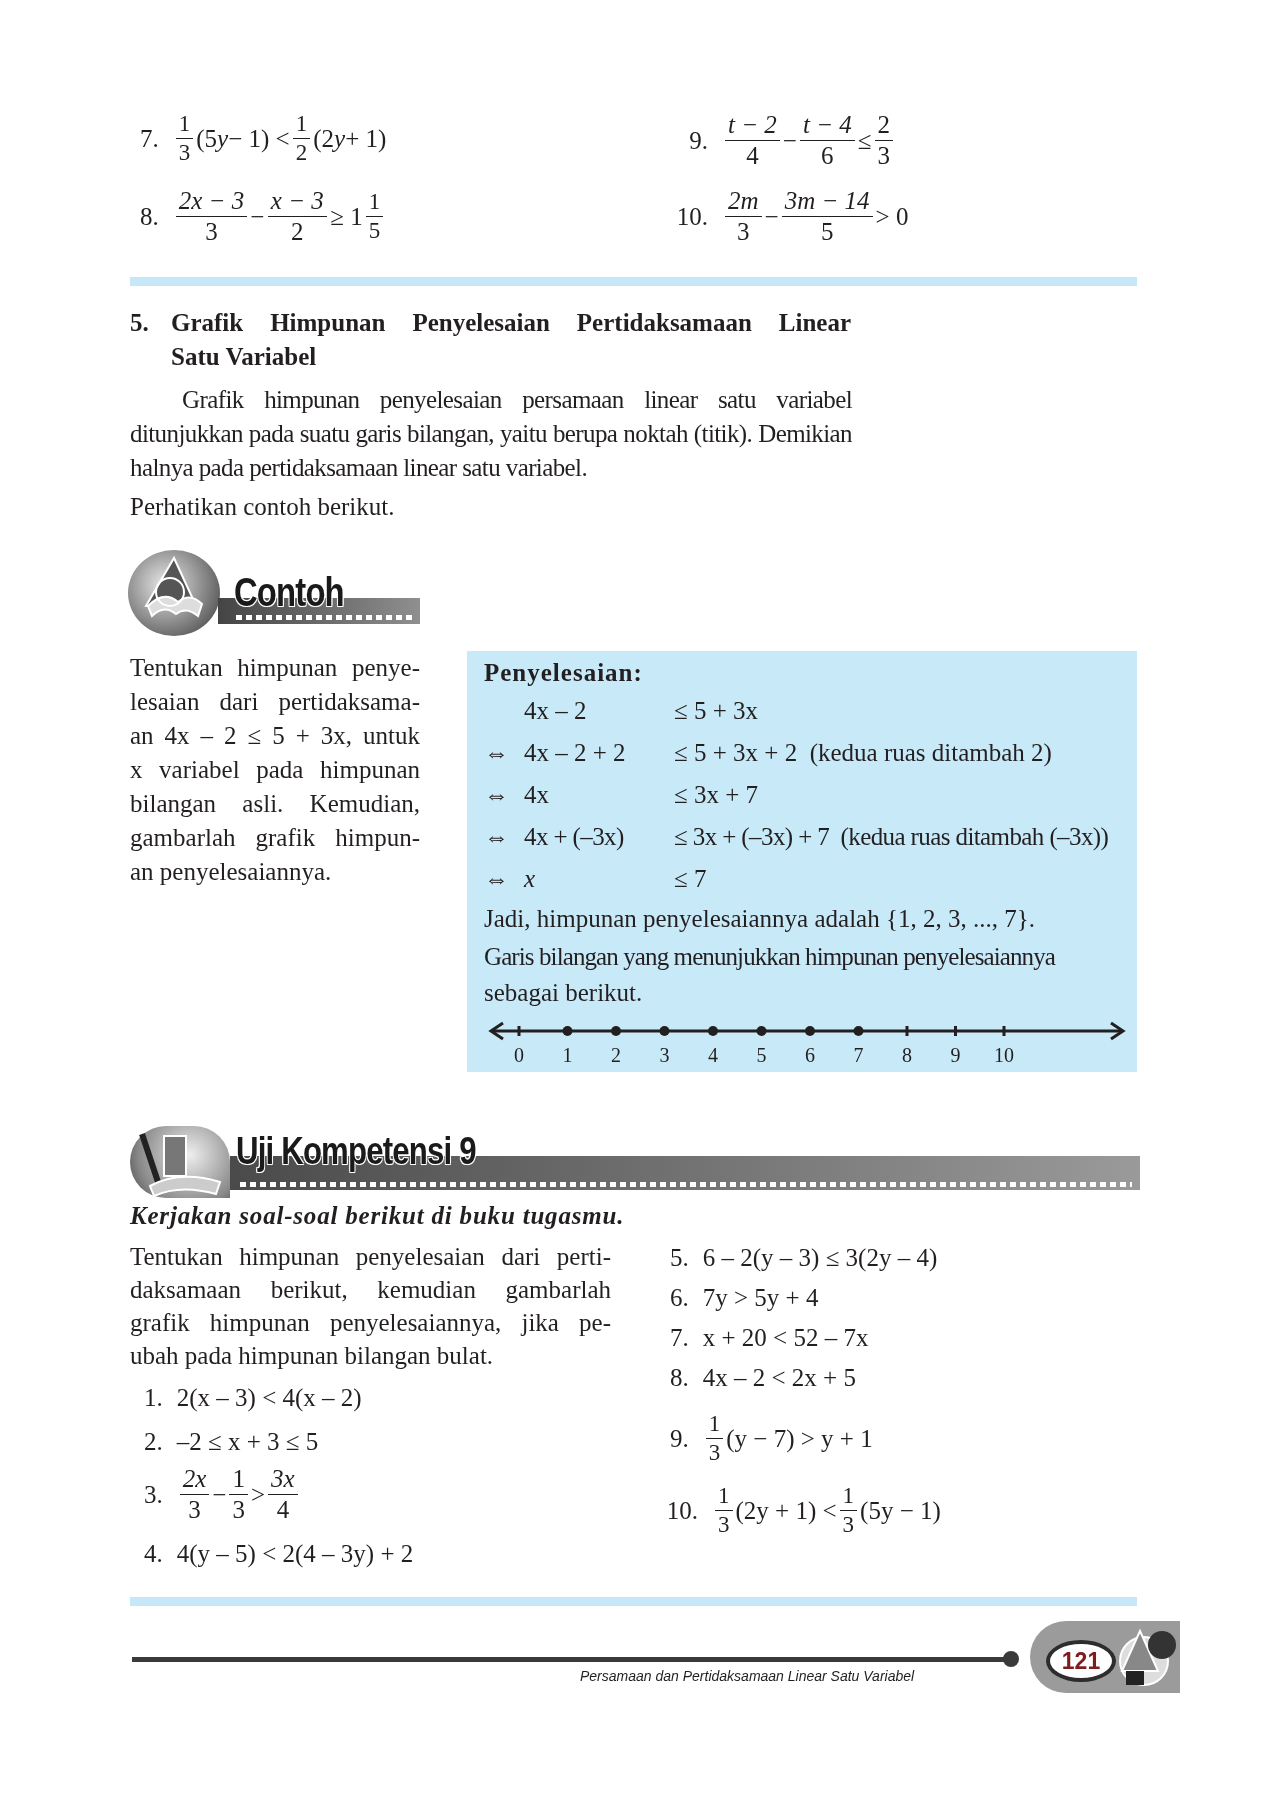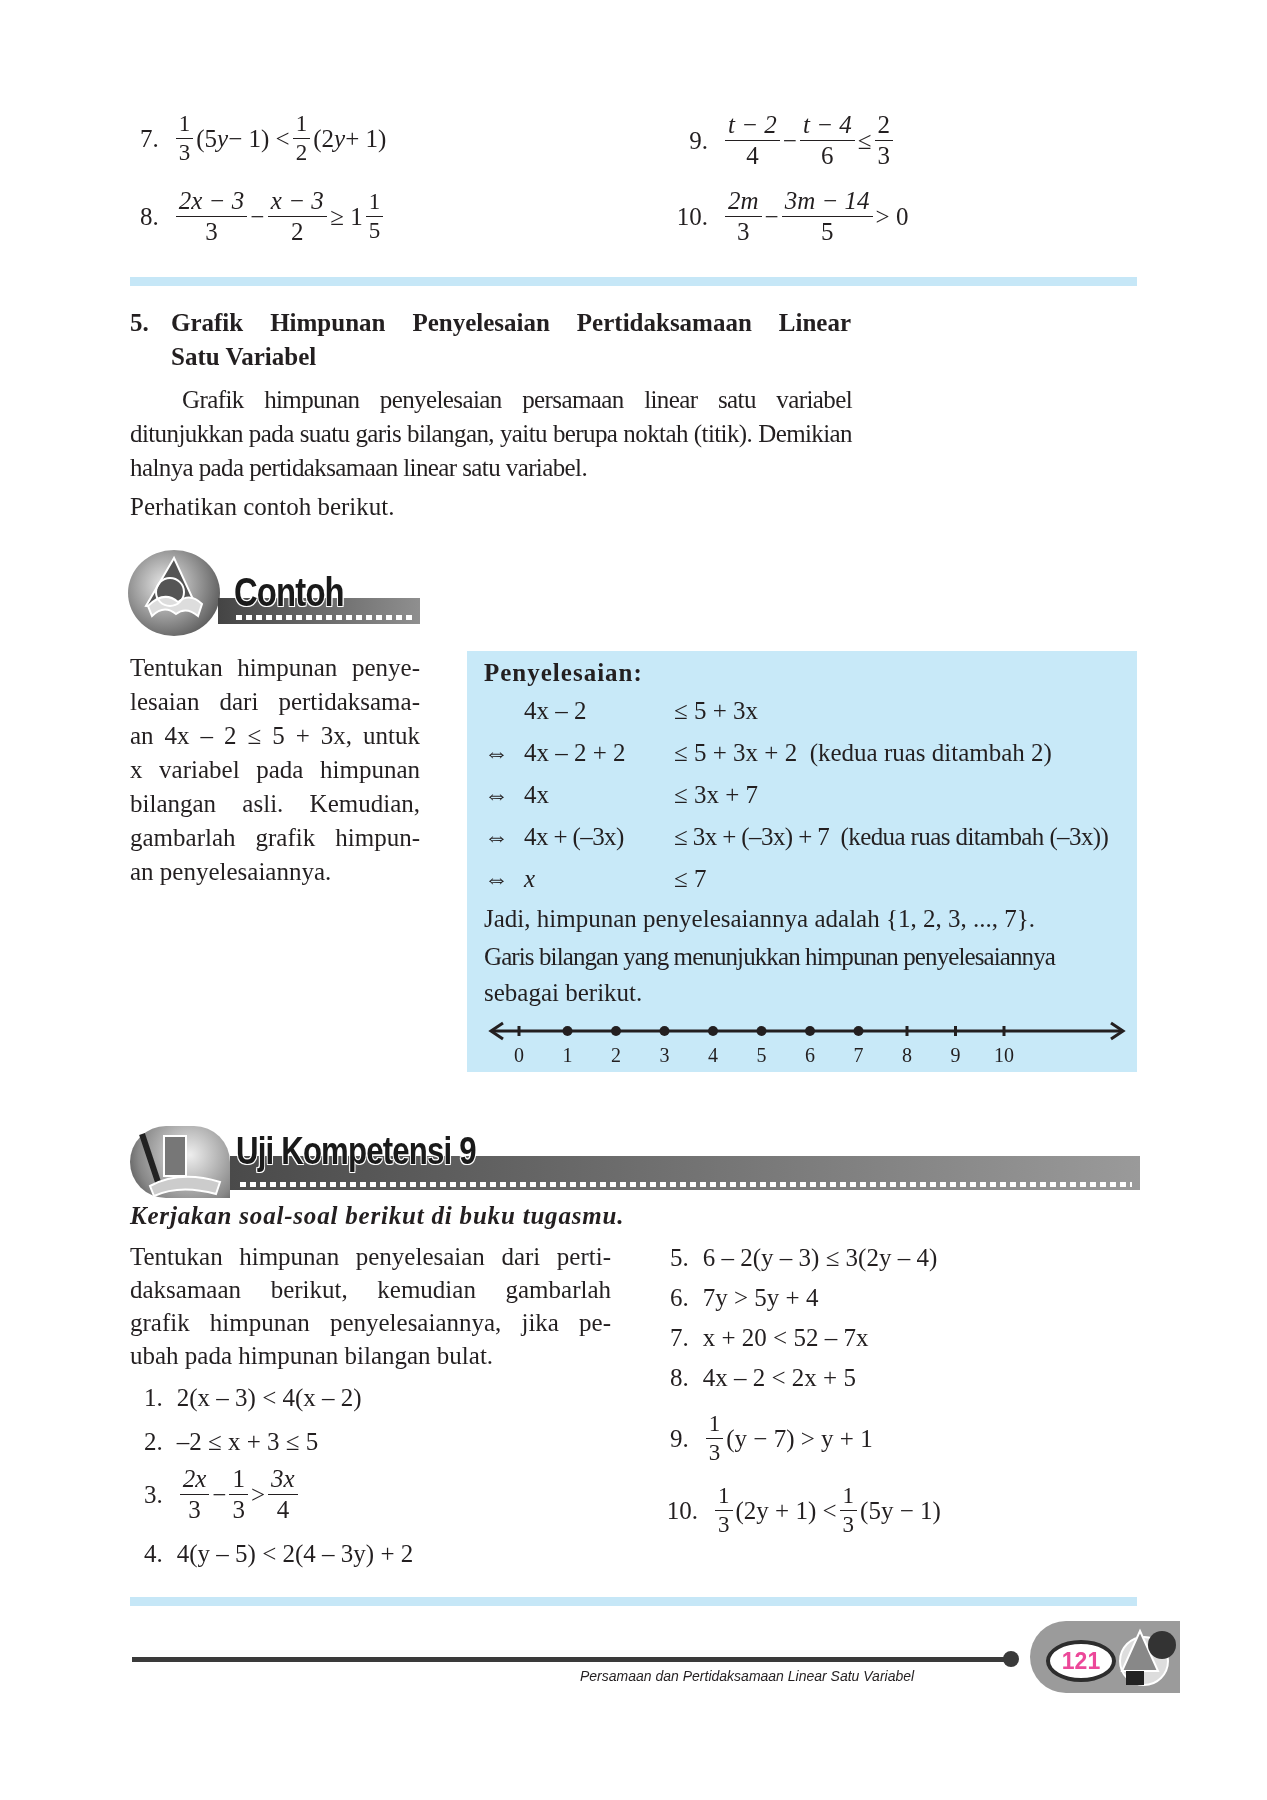--- a/index.html
+++ b/index.html
@@ -18,21 +18,21 @@
   .para { font-size: 25px; line-height: 34px; text-align: justify; }
   .solution-box { position: absolute; left: 467px; top: 651px; width: 670px; height: 421px; background: #c8e9f8; }
   .sol-line { position: absolute; font-size: 25px; white-space: nowrap; }
   .banner-bar { position: absolute; background: linear-gradient(to right, #4a4a4a, #9a9a9a); }
   .dots { position: absolute; height: 5px; background-image: repeating-linear-gradient(to right, #ffffff 0 6px, transparent 6px 10px); }
   .banner-title { position: absolute; font-family: "Liberation Sans", sans-serif; font-weight: bold; color: #1a1a1a; letter-spacing: -1px; text-shadow: 0 0 2px #fff, 1px 1px 0 #fff, -1px -1px 0 #fff, 1px -1px 0 #fff, -1px 1px 0 #fff; transform: scaleX(0.82); transform-origin: left center; }
   .footer-line { position: absolute; left: 132px; top: 1657px; width: 876px; height: 5px; background: #3a3a3a; }
   .footer-dot { position: absolute; left: 1003px; top: 1651px; width: 16px; height: 16px; border-radius: 50%; background: #3a3a3a; }
   .footer-text { position: absolute; left: 580px; top: 1668px; font-family: "Liberation Sans", sans-serif; font-style: italic; font-size: 14px; color: #231f20; }
   .page-badge { position: absolute; left: 1030px; top: 1621px; width: 150px; height: 72px; border-radius: 36px 0 0 36px; background: #9b9b9b; }
-  .page-oval { position: absolute; left: 1046px; top: 1640px; width: 70px; height: 42px; border-radius: 50%; background: #fff; border: 4px solid #2d2d2d; display: flex; align-items: center; justify-content: center; font-family: "Liberation Sans", sans-serif; font-weight: bold; font-size: 23px; color: #ec4899; }
+  .page-oval { position: absolute; left: 1046px; top: 1640px; width: 70px; height: 42px; border-radius: 50%; background: #fff; border: 4px solid #2d2d2d; display: flex; align-items: center; justify-content: center; font-family: "Liberation Sans", sans-serif; font-weight: bold; font-size: 23px; color: #7f1d1d; }
 </style>
 </head>
 <body>
 
 <div class="eq-row" style="left:140px; top:112px;">
   <span class="n">7.</span>
   <span class="frac small">
       <span class="num">1</span>
       <span class="den">3</span>
     </span>

